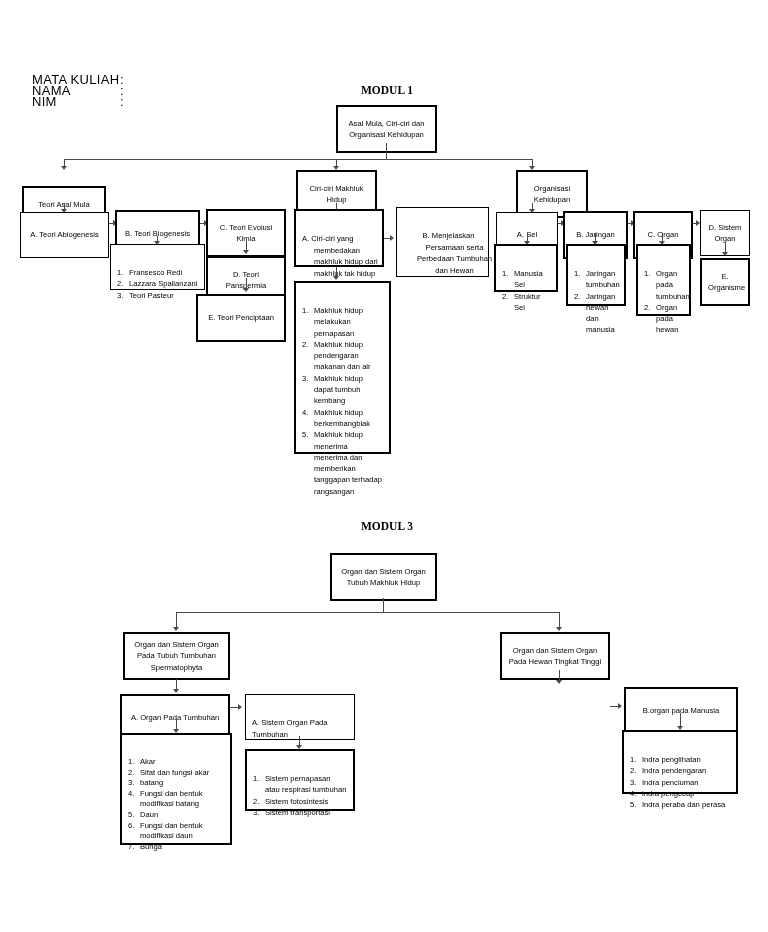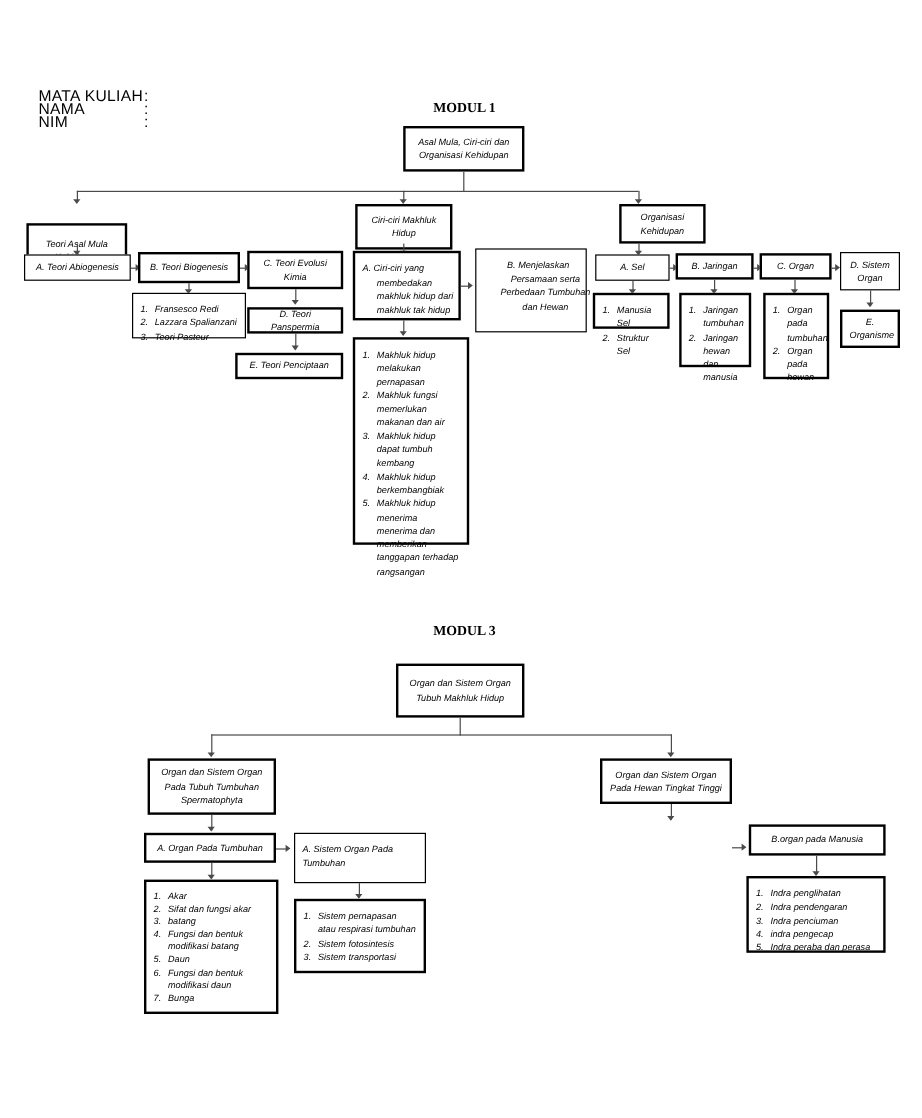--- a/index.html
+++ b/index.html
@@ -19,21 +19,21 @@
   
   .modtitle{position:absolute;font-family:"Liberation Serif",serif;font-weight:bold;font-size:11.5px;color:#000;white-space:nowrap;}
 
   
   .box{
     position:absolute;box-sizing:border-box;background:#fff;
     border:1px solid #000;color:#000;font-size:7.6px;line-height:11.5px;
   }
   .box.thick{border-width:2px;}
   .box.center{display:flex;align-items:center;justify-content:center;text-align:center;}
-  .box.pad{padding:7px 6px;font-style:italic;}
+  .box.pad{padding:22px 6px;}
   .box .inner{width:100%;}
 
   
   ol.lst{margin:0;padding:0;list-style:none;}
   ol.lst li{
     position:relative;padding-left:12px;margin:0 0 0 0;
     font-size:7.6px;line-height:11.3px;
   }
   ol.lst li .num{position:absolute;left:0;top:0;}
   ol.lst.tight li{line-height:10.6px;}
@@ -140,21 +140,21 @@
   <div class="box pad" style="left:396px;top:207px;width:93px;height:70px;text-align:center;">
     <div class="inner hang">B.  Menjelaskan Persamaan serta Perbedaan Tumbuhan dan Hewan</div>
   </div>
 
   <div class="ln v" style="left:336px;top:267px;height:11px;"></div>
   <div class="arr-d" style="left:333px;top:276px;"></div>
 
   <div class="box thick pad" style="left:294px;top:281px;width:97px;height:173px;">
     <ol class="lst">
       <li><span class="num">1.</span><span>Makhluk hidup melakukan pernapasan</span></li>
-      <li><span class="num">2.</span><span>Makhluk fungsi memerlukan makanan dan air</span></li>
+      <li><span class="num">2.</span><span>Makhluk hidup pendengaran makanan dan air</span></li>
       <li><span class="num">3.</span><span>Makhluk hidup dapat tumbuh kembang</span></li>
       <li><span class="num">4.</span><span>Makhluk hidup berkembangbiak</span></li>
       <li><span class="num">5.</span><span>Makhluk hidup menerima menerima dan memberikan tanggapan terhadap rangsangan</span></li>
     </ol>
   </div>
 
   <div class="box thick center pad" style="left:516px;top:170px;width:72px;height:33px;">
     <div class="inner">Organisasi Kehidupan</div>
   </div>
   <div class="ln v" style="left:532px;top:203px;height:8px;"></div>

